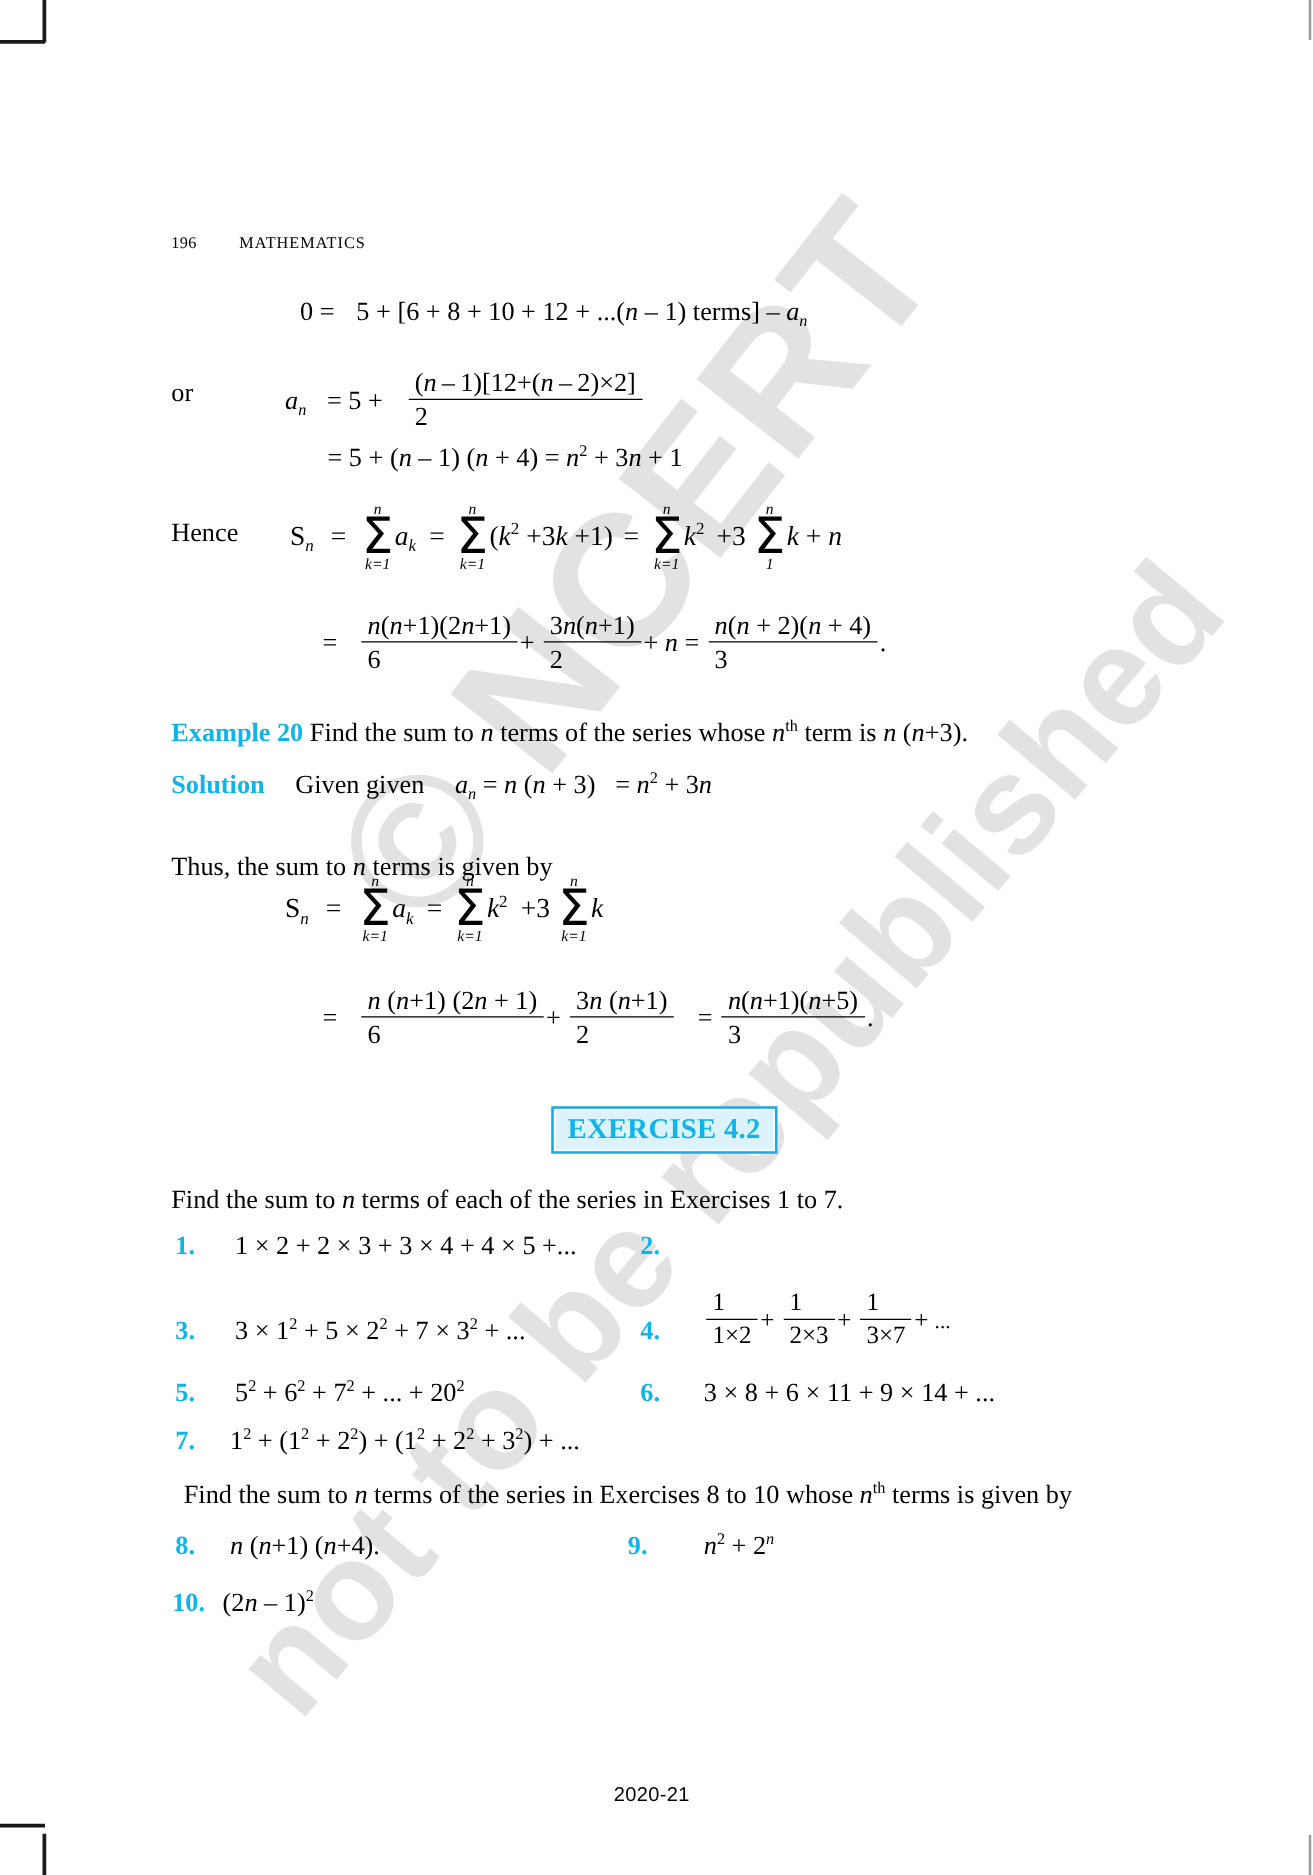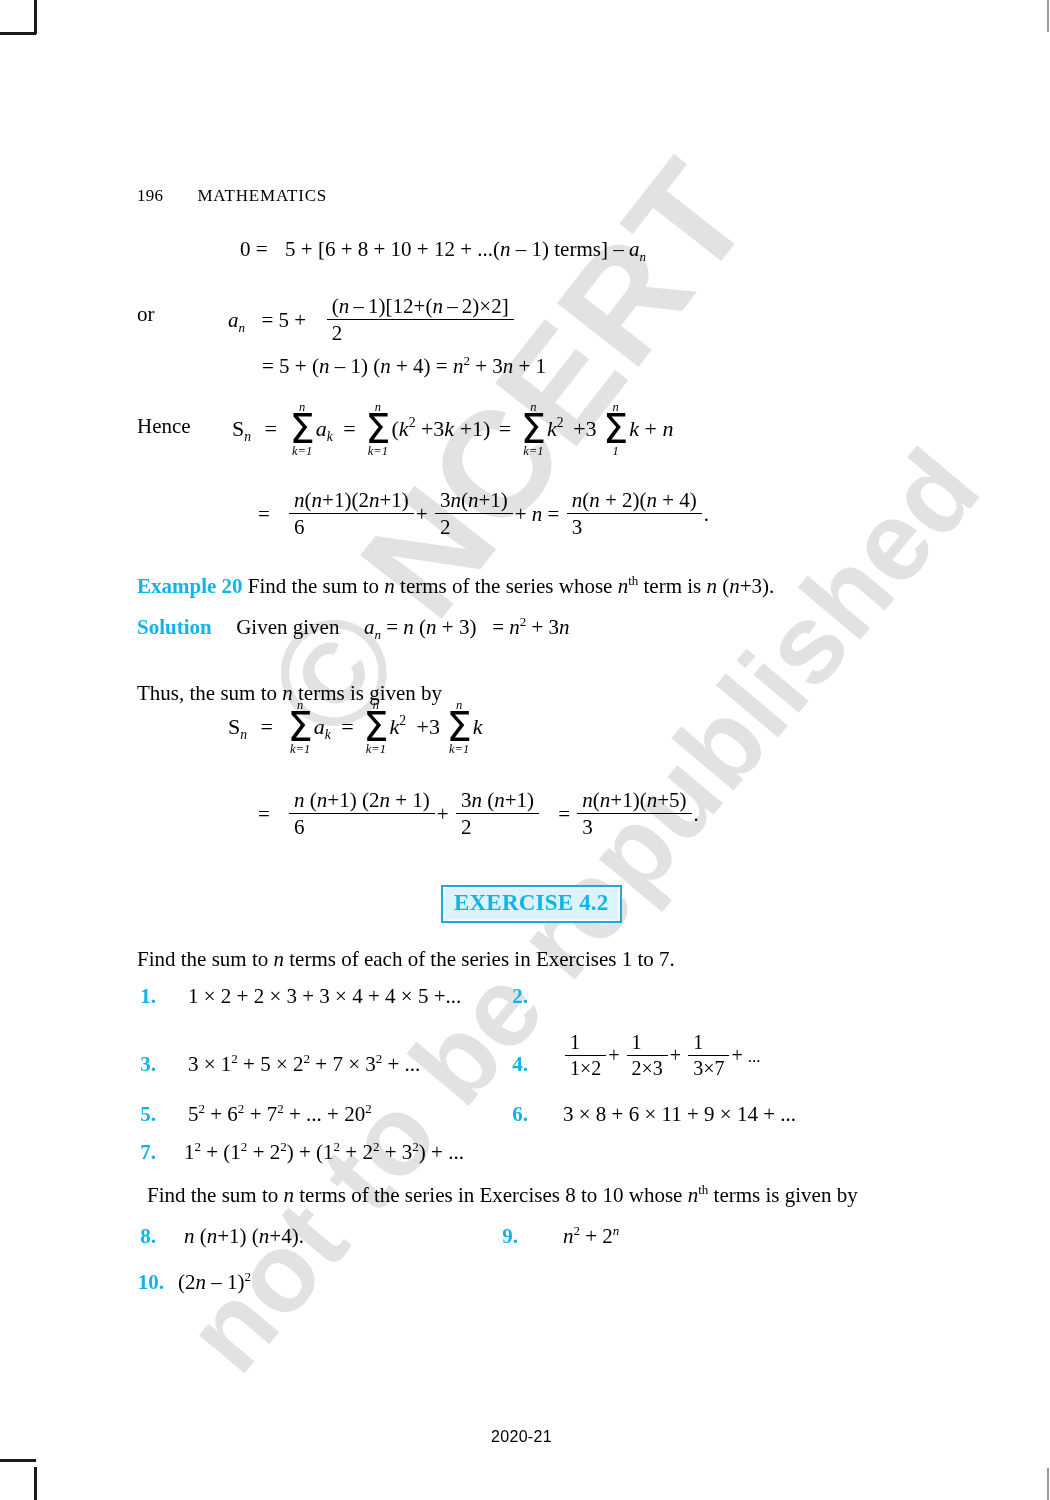--- a/index.html
+++ b/index.html
@@ -58,21 +58,21 @@
   #page {
     position: absolute;
     left: 0; top: 0;
     width: 1050px; height: 1500px;
     z-index: 2;
   }
 
   .running-head {
     position: absolute;
     left: 137px; top: 186px;
-    font-size: 17px;
+    font-size: 13px;
     letter-spacing: .3px;
   }
   .running-head .pg { margin-right: 34px; }
   .running-head .bk { letter-spacing: .8px; }
 
   .body-text { font-size: 21px; line-height: 1.35; }
   .it { font-style: italic; }
   .accent { color: #0fb4e8; font-weight: bold; }
   .sup { font-size: .62em; vertical-align: super; line-height: 0; }
   .sub { font-size: .62em; vertical-align: sub; line-height: 0; font-style: italic;}

